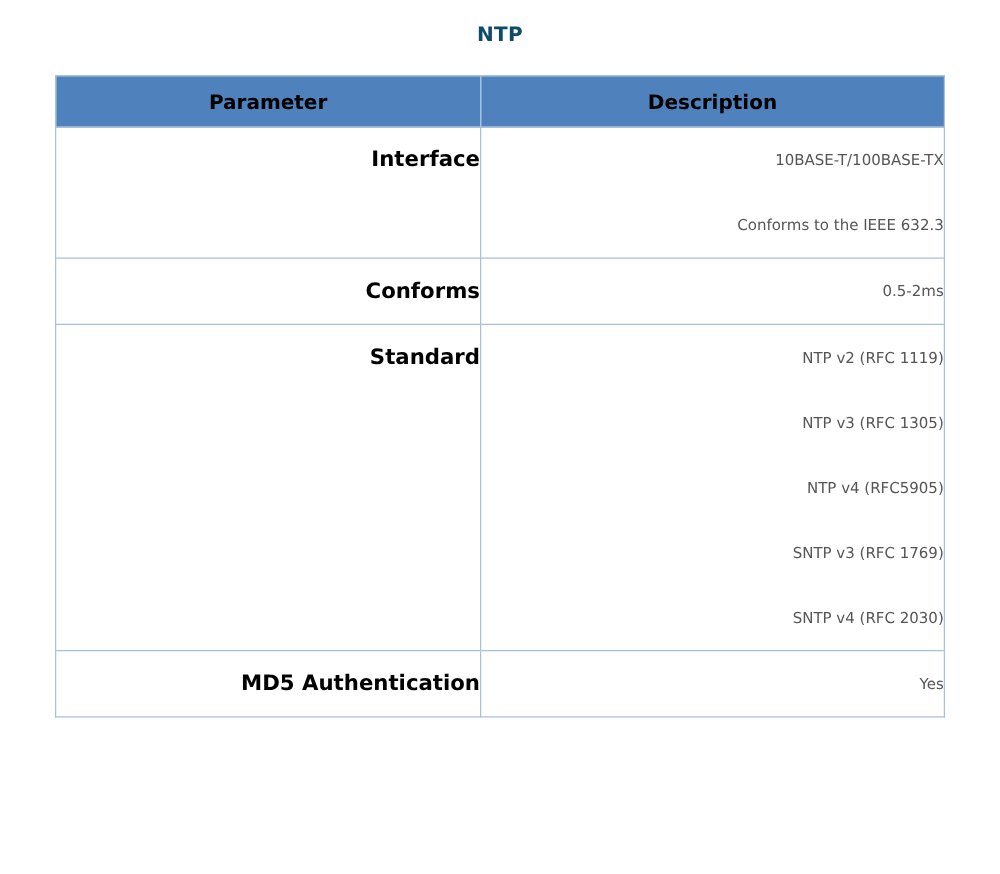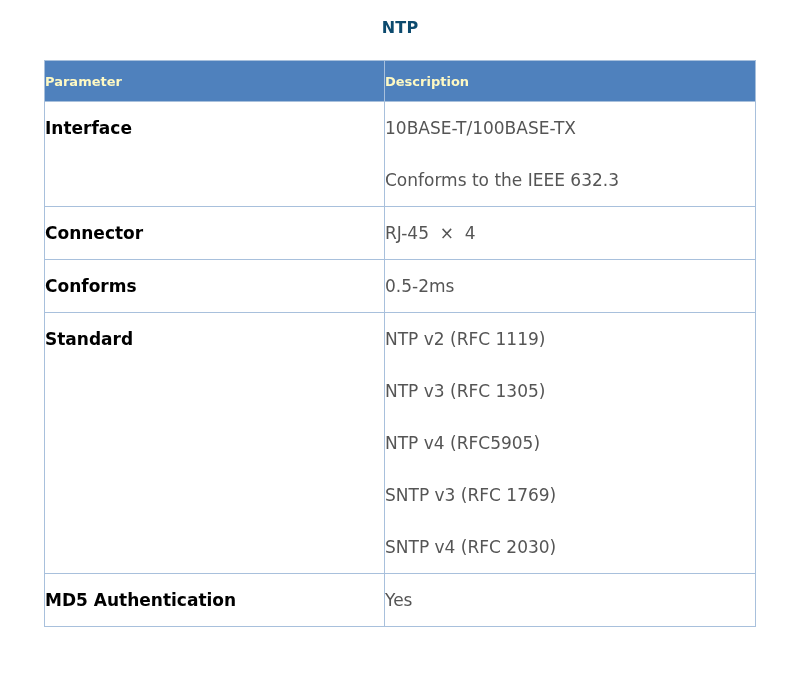--- a/index.html
+++ b/index.html
@@ -30,43 +30,43 @@
       left: 44px;
       top: 60px;
       width: 711px;
       border-collapse: collapse;
       table-layout: fixed;
     }
     table.spec col.c1 { width: 340px; }
     table.spec col.c2 { width: 371px; }
     table.spec th {
       background: #4f81bd;
-      color: #fef9c3;
-      font-size: 13px;
+      color: #000000;
+      font-size: 16px;
       font-weight: bold;
       height: 40px;
       padding: 0;
-      text-align: left;
+      text-align: center;
       vertical-align: middle;
       border: 1px solid #a8c0dc;
     }
     table.spec td {
       border: 1px solid #a8c0dc;
       padding: 0;
       vertical-align: top;
-      text-align: left;
+      text-align: right;
     }
     td.param {
       font-weight: bold;
       color: #000000;
       font-size: 17px;
     }
     td.desc {
       color: #555555;
-      font-size: 17px;
+      font-size: 12px;
     }
     .line {
       height: 52px;
       line-height: 52px;
       white-space: nowrap;
     }
   </style>
 </head>
 <body>
 
@@ -88,28 +88,20 @@
       <td class="param">
         <div class="line">Interface</div>
       </td>
       <td class="desc">
         <div class="line">10BASE-T/100BASE-TX</div>
         <div class="line">Conforms to the IEEE 632.3</div>
       </td>
     </tr>
     <tr>
       <td class="param">
-        <div class="line">Connector</div>
-      </td>
-      <td class="desc">
-        <div class="line" style="white-space:pre;">RJ-45  ×  4</div>
-      </td>
-    </tr>
-    <tr>
-      <td class="param">
         <div class="line">Conforms</div>
       </td>
       <td class="desc">
         <div class="line">0.5-2ms</div>
       </td>
     </tr>
     <tr>
       <td class="param">
         <div class="line">Standard</div>
       </td>

